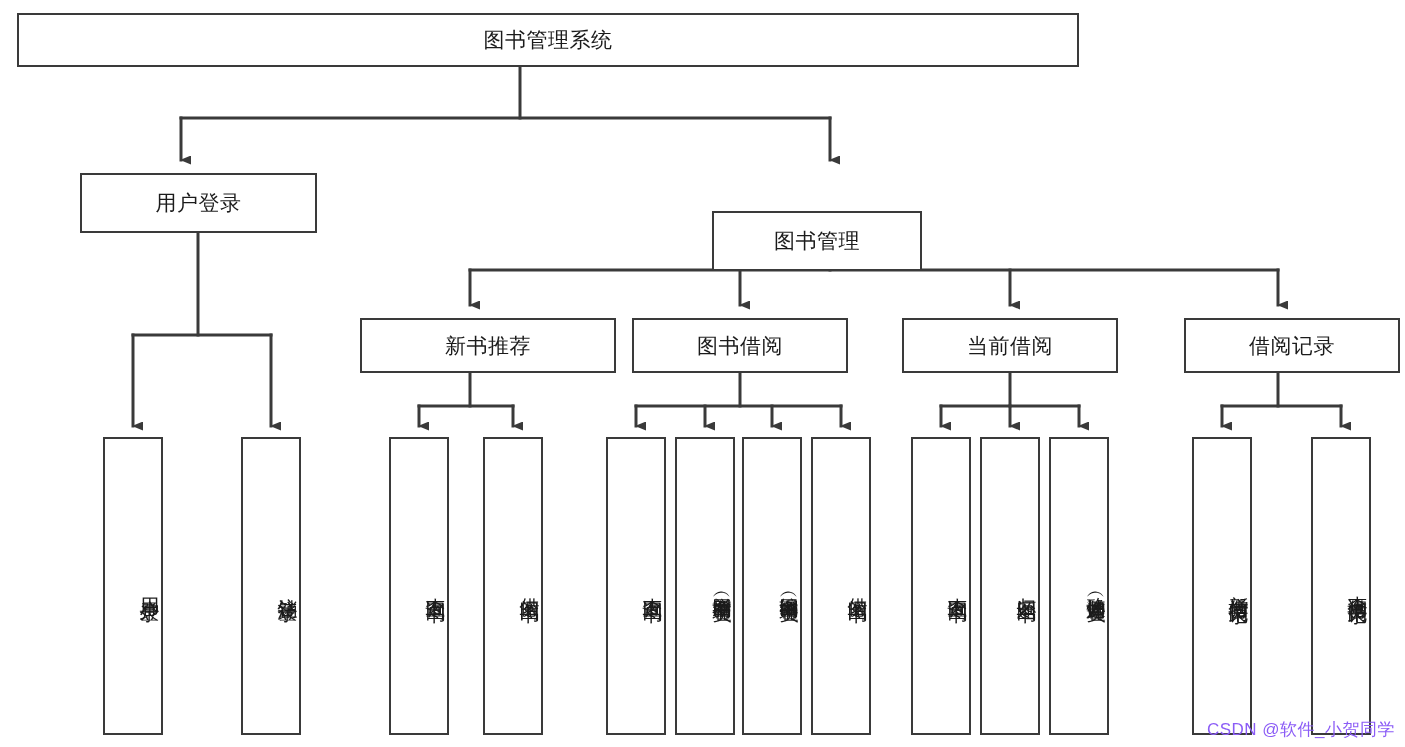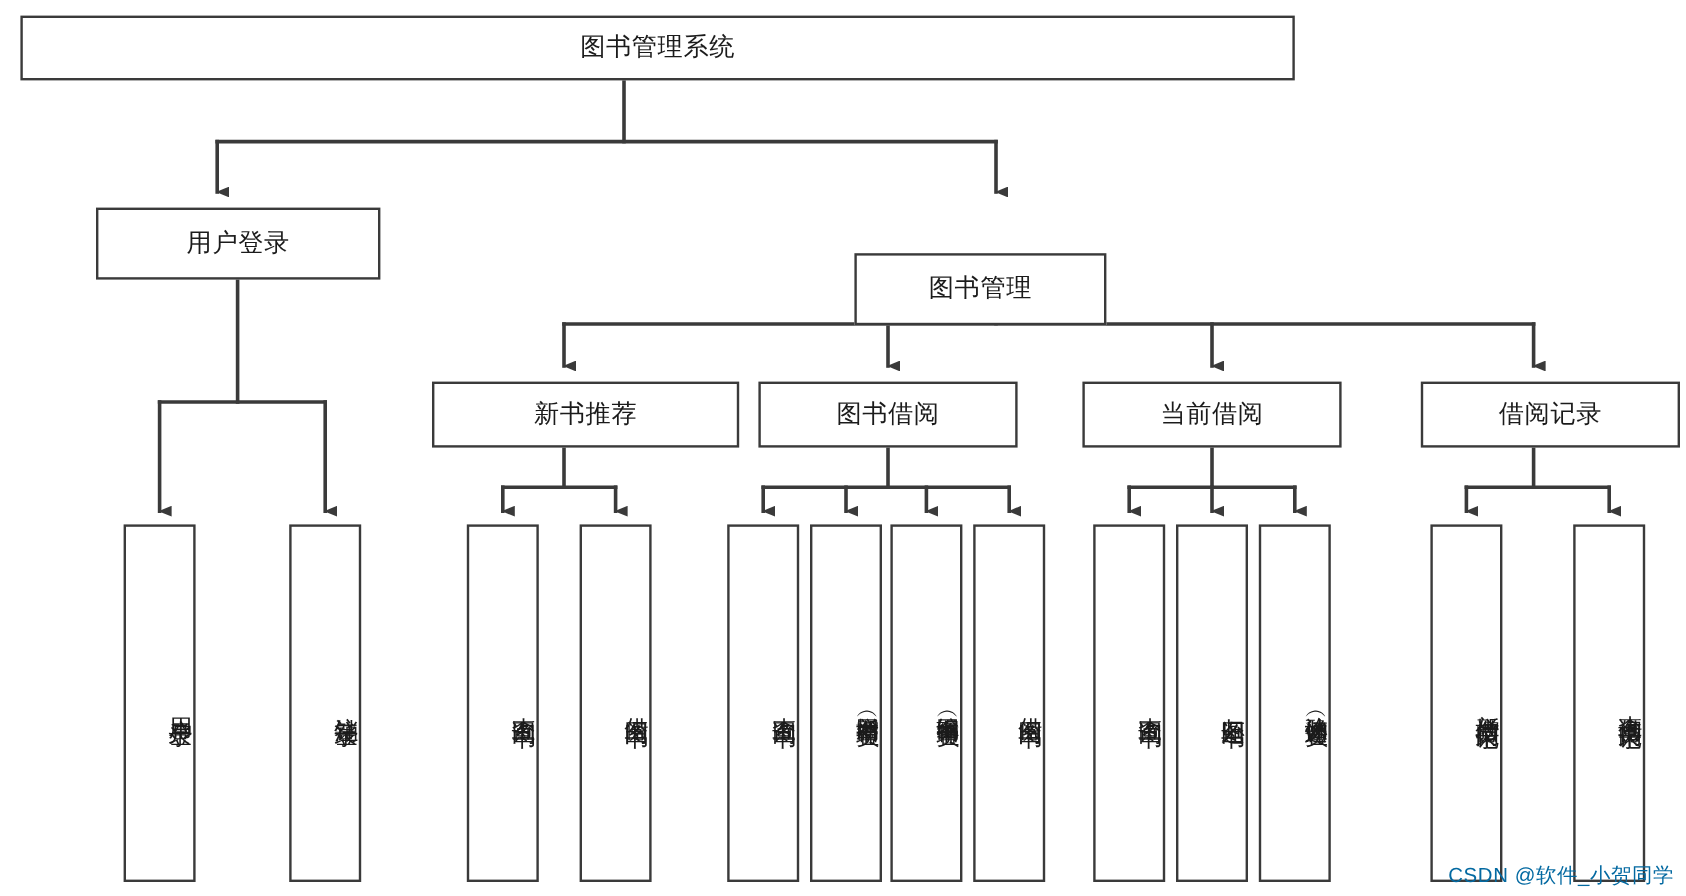--- a/index.html
+++ b/index.html
@@ -56,21 +56,21 @@
   }
   .node-v.long {
     font-size: 19px;
     letter-spacing: 1px;
   }
   #watermark {
     position: absolute;
     right: 10px;
     bottom: 6px;
     font-size: 17px;
-    color: #0369a1;
+    color: #8b5cf6;
     letter-spacing: 0.5px;
     white-space: nowrap;
     z-index: 3;
     user-select: none;
   }
 </style>
 </head>
 <body>
 
 <div id="diagram-root">

